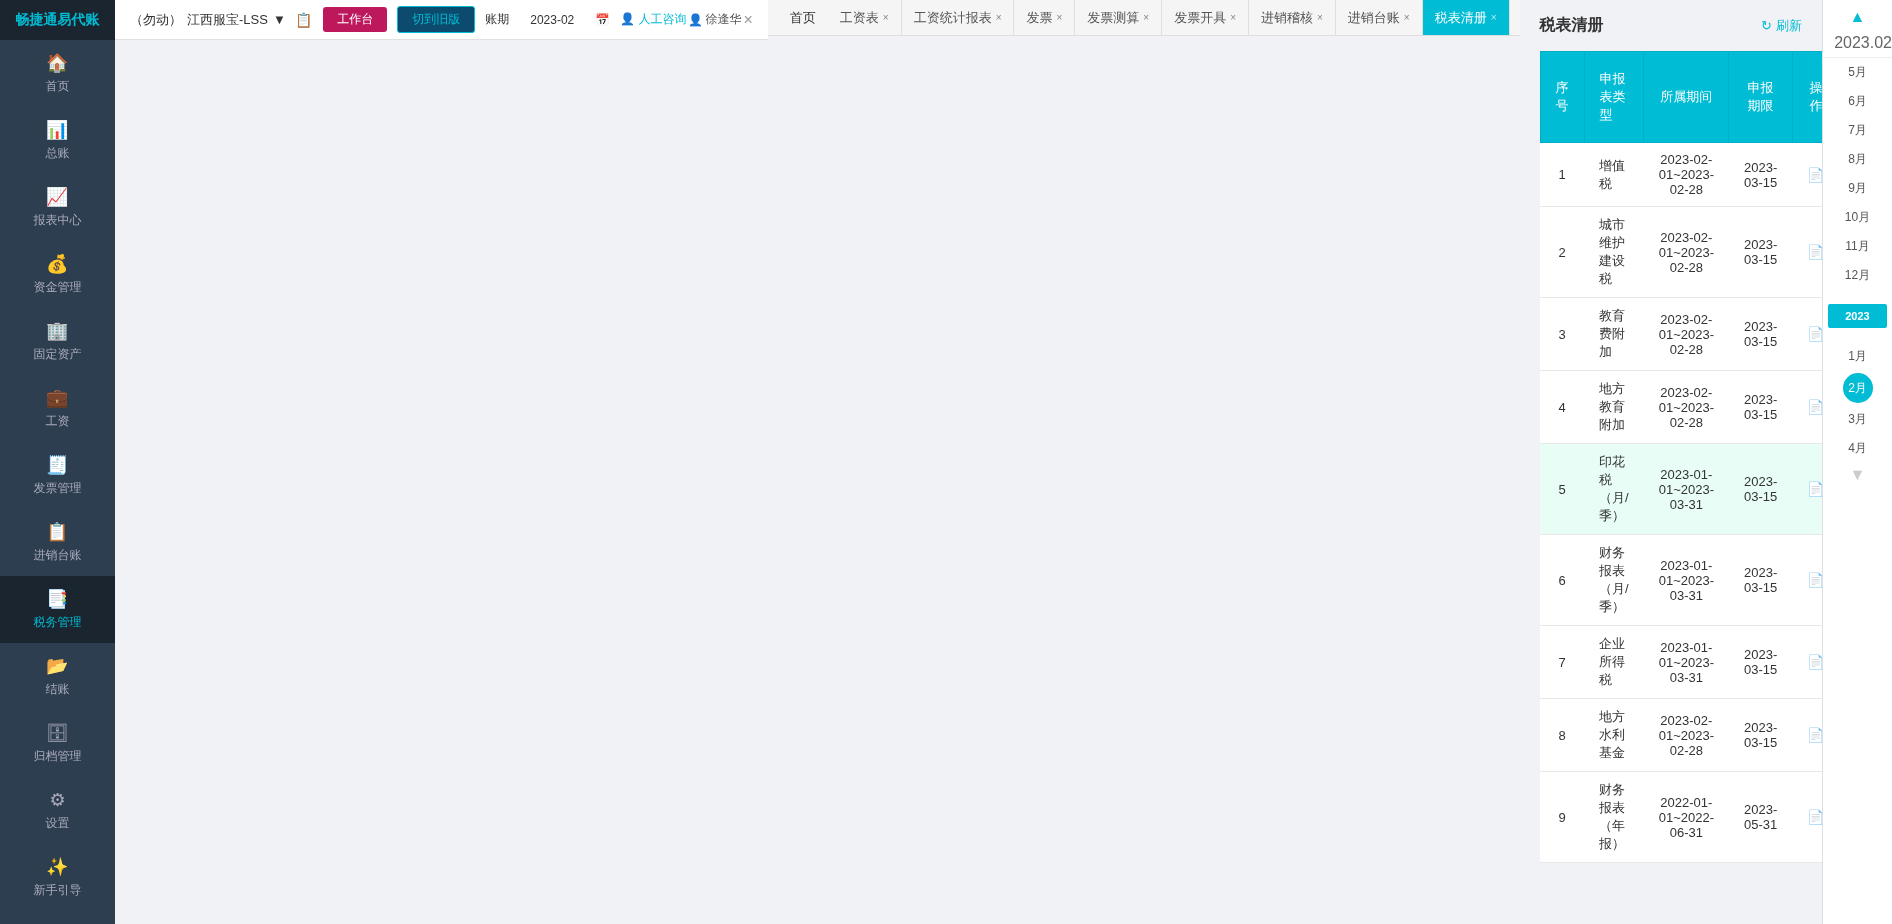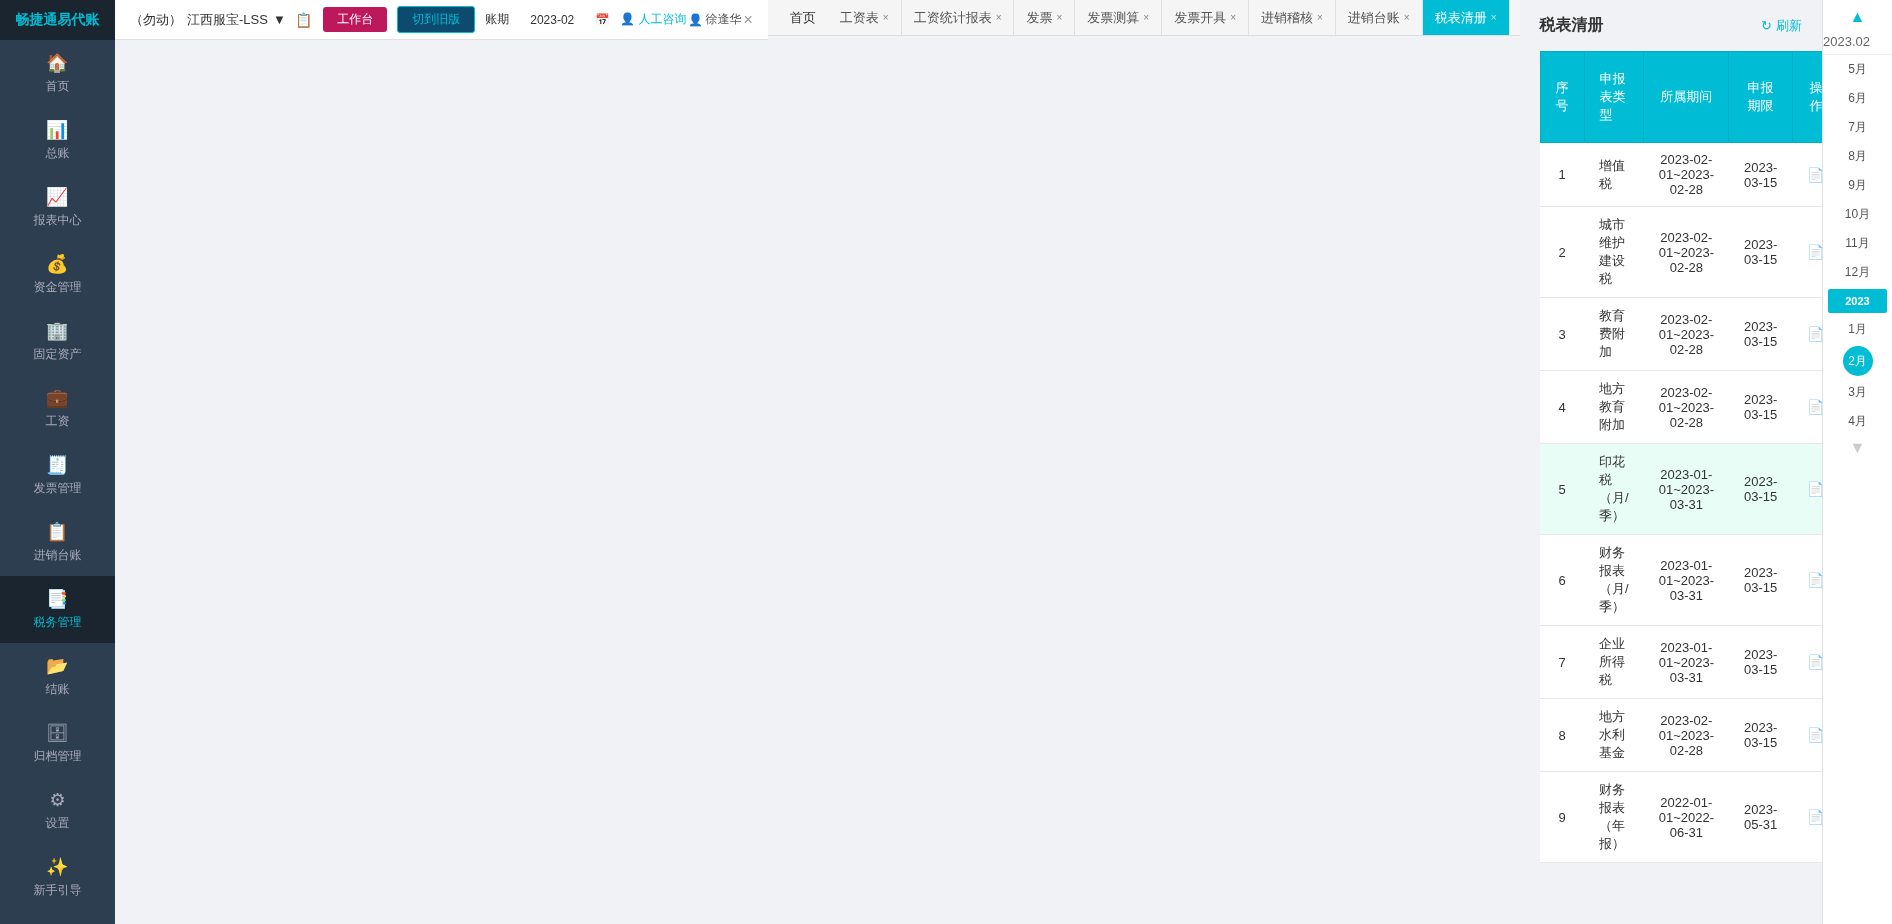--- a/index.html
+++ b/index.html
@@ -45,23 +45,23 @@
     .data-table th { background: #00bcd4; color: #fff; padding: 18px 15px; text-align: center; font-weight: normal; font-size: 13px; border: 1px solid #00afc4; }
     .data-table th.left { text-align: left; }
     .data-table td { padding: 9px 15px; text-align: center; border-bottom: 1px solid #e8e8e8; font-size: 13px; color: #333; }
     .data-table td.left { text-align: left; }
     .data-table tr.highlighted { background: #e8fdf5; }
     .data-table tr.highlighted td { color: #333; }
     .action-icon { color: #999; cursor: pointer; font-size: 14px; }
 
     
     .date-nav { width: 70px; background: #fff; border-left: 1px solid #e0e0e0; display: flex; flex-direction: column; align-items: center; padding: 5px 0; overflow-y: auto; flex-shrink: 0; }
-    .date-nav-header { font-size: 13px; color: #666; padding: 5px 0; border-bottom: 1px solid #eee; width: 100%; text-align: left; }
+    .date-nav-header { font-size: 16px; color: #666; padding: 5px 0; border-bottom: 1px solid #eee; width: 100%; text-align: right; }
     .date-nav-item { width: 100%; text-align: center; padding: 6px 5px; font-size: 12px; color: #555; cursor: pointer; }
-    .date-nav-item.year-badge { background: #00bcd4; color: #fff; font-size: 11px; font-weight: bold; border-radius: 2px; margin: 2px 5px; width: calc(100% - 10px); }
+    .date-nav-item.year-badge { background: #00bcd4; color: #fff; font-size: 11px; font-weight: bold; border-radius: 2px; margin: 14px 5px; width: calc(100% - 10px); }
     .date-nav-item.current { background: #00bcd4; color: #fff; border-radius: 50%; width: 30px; margin: 2px auto; display: flex; align-items: center; justify-content: center; height: 30px; }
     .date-nav-up { color: #00bcd4; font-size: 16px; cursor: pointer; padding: 3px; }
     .date-nav-down { color: #ccc; font-size: 16px; cursor: pointer; padding: 3px; }
   </style>
 </head>
 <body>
 
 <div class="sidebar">
   <div class="sidebar-logo">畅捷通易代账</div>
 

